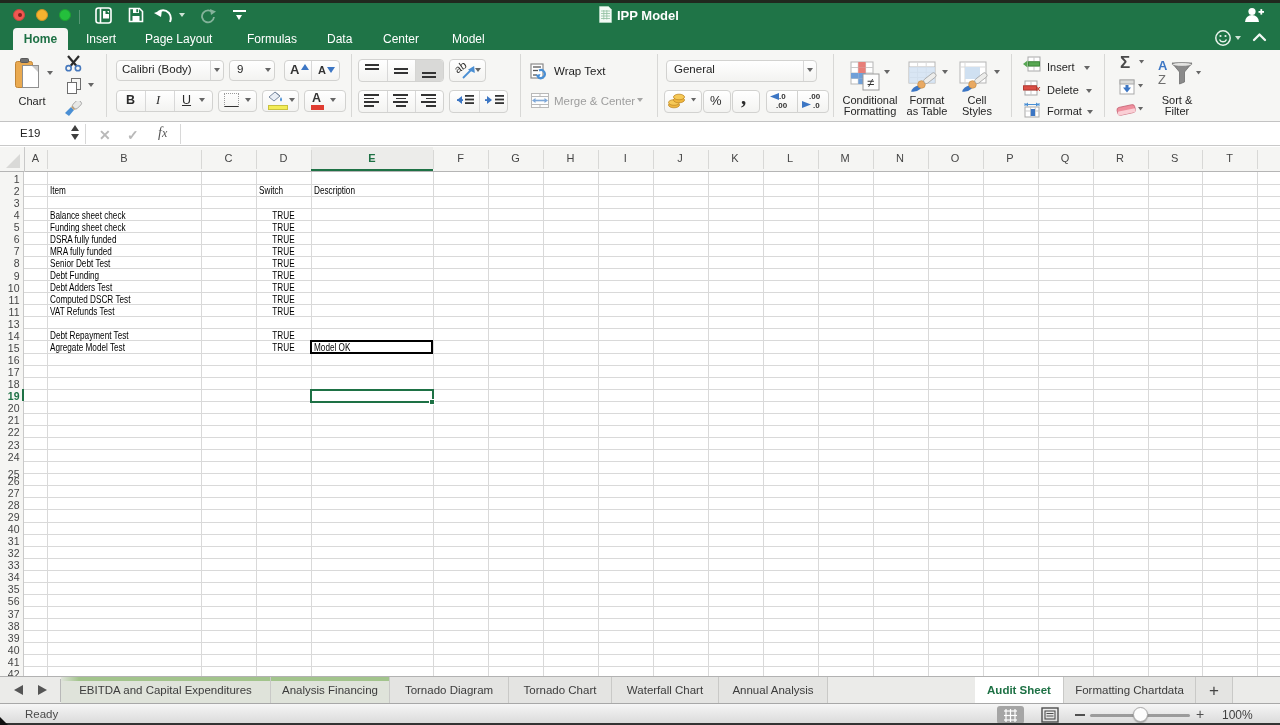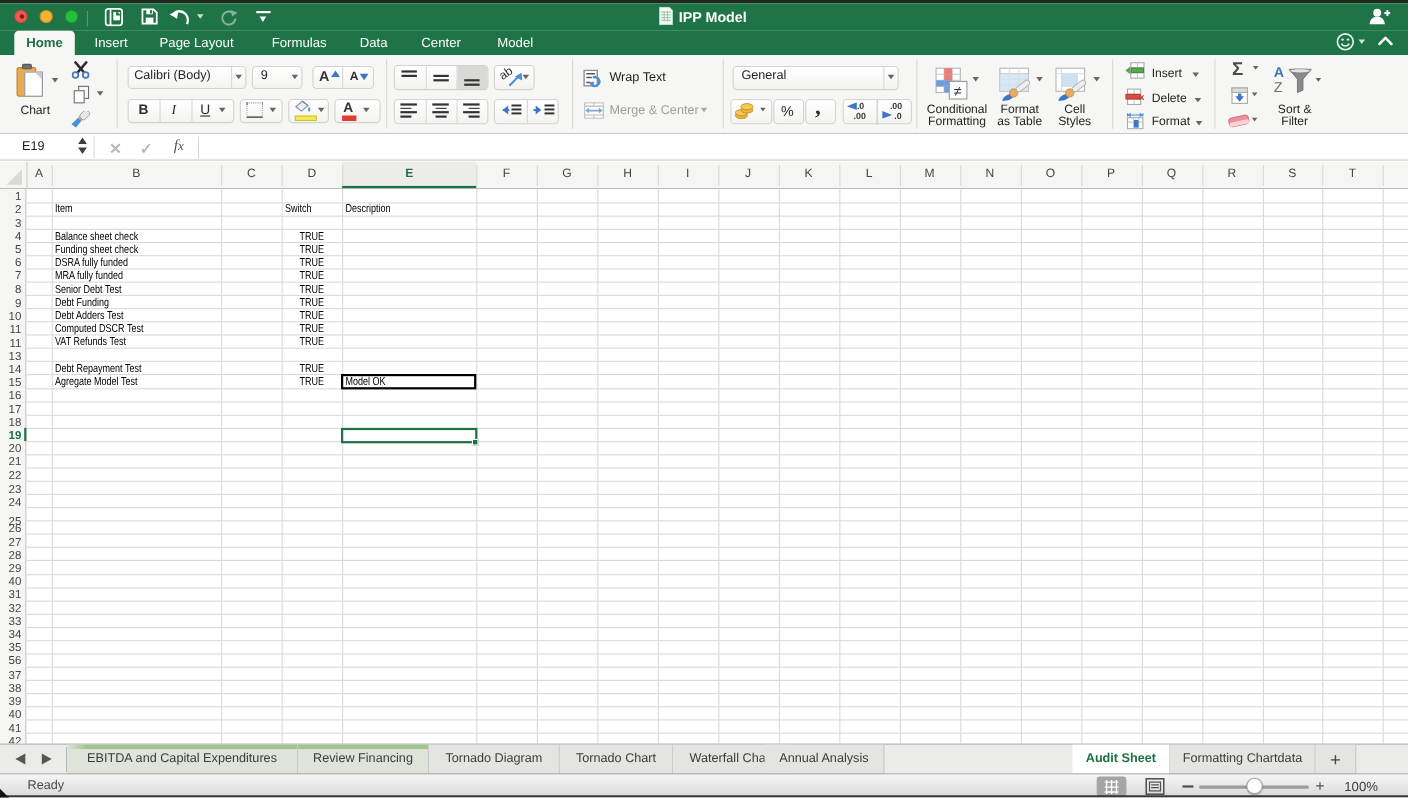--- a/index.html
+++ b/index.html
@@ -615,25 +615,25 @@
     <div class="cell" style="left:313.5px;top:169.28000000000003px;">Model OK</div>
     <div style="position:absolute;left:309.5px;top:216.76px;width:124px;height:14.27px;border:2px solid #1e7145;"></div>
     <div style="position:absolute;left:429px;top:227.13000000000002px;width:5.5px;height:5.5px;background:#1e7145;border:1px solid #fff;"></div>
   </div>
 
 <div id="tabbar" class="abs">
     <div style="position:absolute;left:14px;top:8px;width:0;height:0;border-top:5.5px solid transparent;border-bottom:5.5px solid transparent;border-right:9px solid #555;"></div>
     <div style="position:absolute;left:38px;top:8px;width:0;height:0;border-top:5.5px solid transparent;border-bottom:5.5px solid transparent;border-left:9px solid #555;"></div>
     <div style="position:absolute;left:60px;top:2px;width:1px;height:23px;background:#b8b8b8;"></div>
     <div class="stab green fade" style="left:61px;width:210px;">EBITDA and Capital Expenditures</div>
-    <div class="stab green" style="left:271px;width:119px;">Review Financing</div>
+    <div class="stab green" style="left:271px;width:119px;">Analysis Financing</div>
     <div class="stab" style="left:390px;width:119px;">Tornado Diagram</div>
     <div class="stab" style="left:509px;width:103px;">Tornado Chart</div>
     <div class="stab" style="left:612px;width:107px;">Waterfall Chart</div>
-    <div class="stab" style="left:695px;width:109px;">Annual Analysis</div>
+    <div class="stab" style="left:719px;width:109px;">Annual Analysis</div>
     <div class="stab" style="left:975px;width:89px;background:#ffffff;color:#1e7145;font-weight:bold;">Audit Sheet</div>
     <div class="stab" style="left:1064px;width:132px;">Formatting Chartdata</div>
     <div class="stab" style="left:1196px;width:37px;font-size:17px;color:#444;">+</div>
   </div>
 
 <div id="statusbar" class="abs">
   <div class="abs" style="left:25px; top:4px; font-size:11.5px; color:#4a4a4a;">Ready</div>
   <div class="abs" style="left:997px;top:2px;width:27px;height:18px;background:#a5a5a5;border-radius:3px;">
     <svg style="position:absolute;left:7px;top:2.5px;" width="13" height="13" viewBox="0 0 13 13">
       <g stroke="#fff" stroke-width="1.2">

